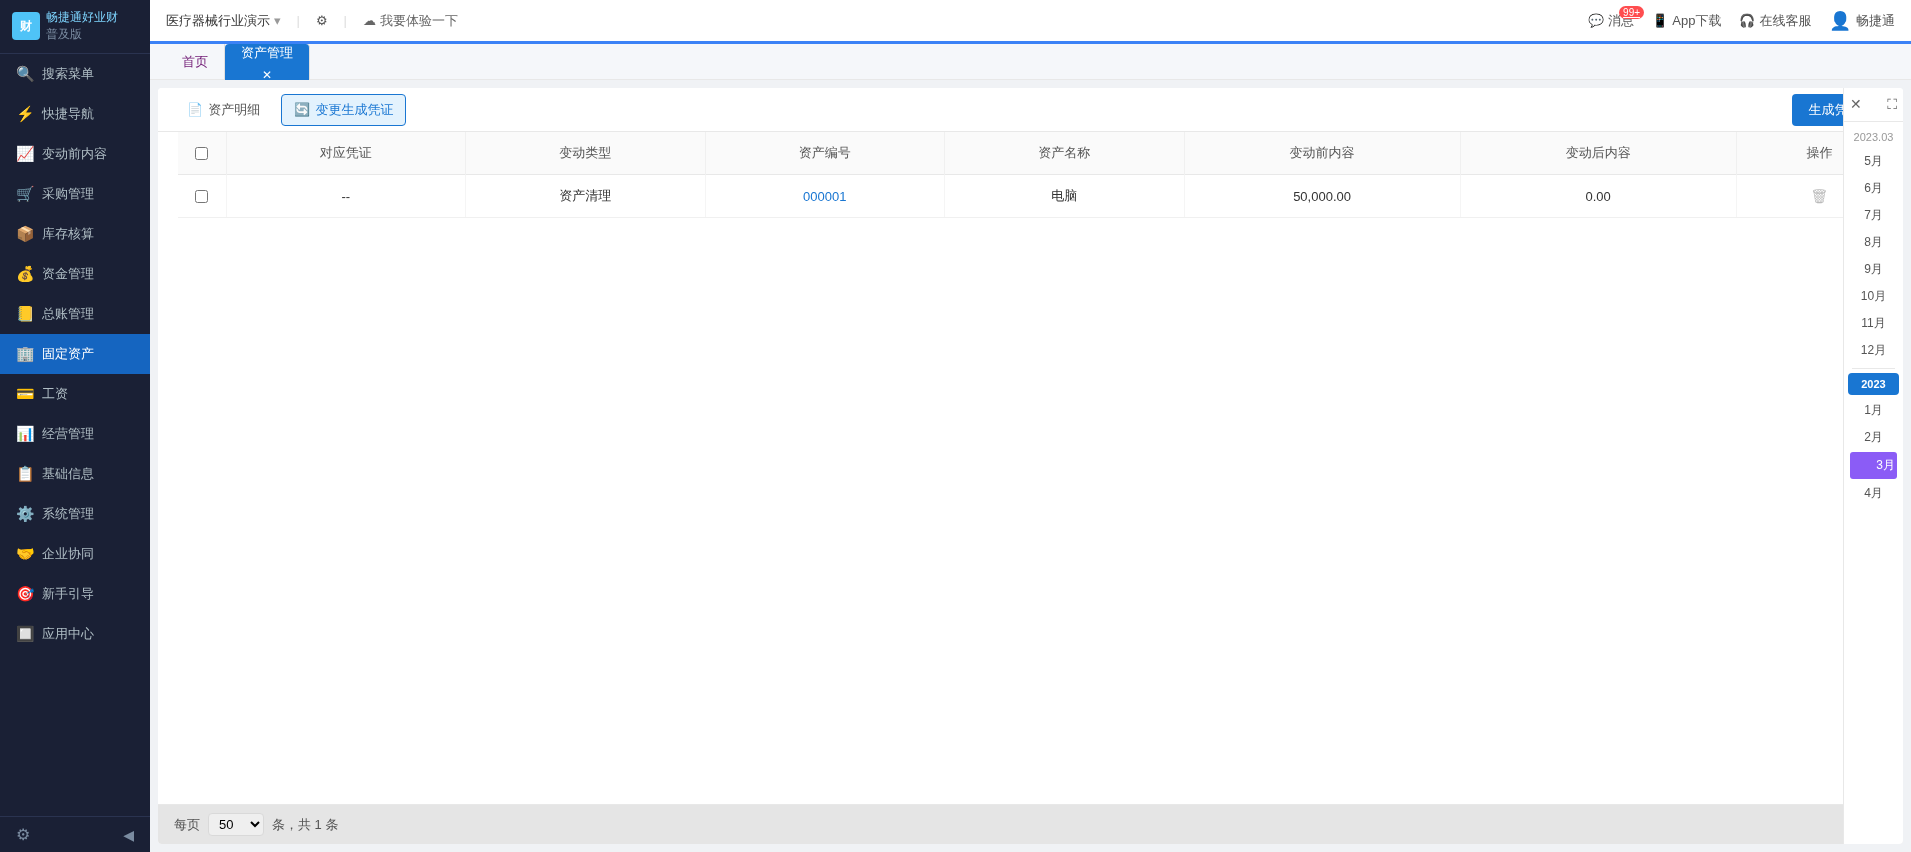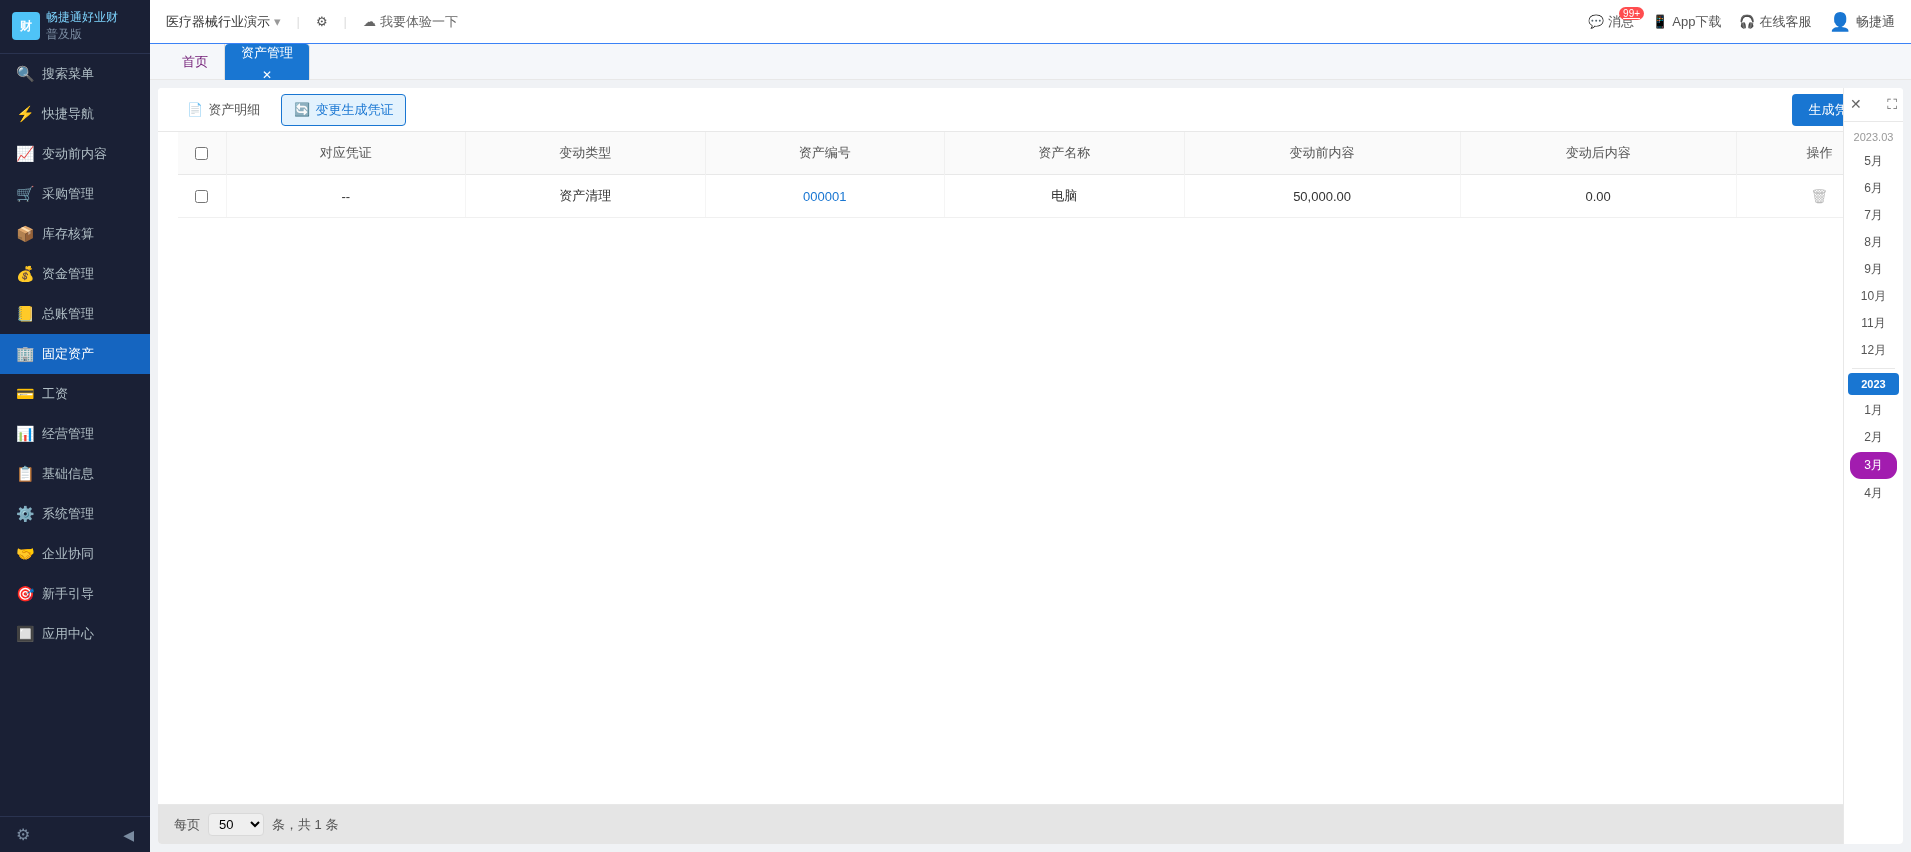--- a/index.html
+++ b/index.html
@@ -68,21 +68,21 @@
       flex: 1;
       display: flex;
       flex-direction: column;
       overflow: hidden;
     }
 
     
     .topbar {
       height: 44px;
       background: #fff;
-      border-bottom: 1px solid #3b82f6;
+      border-bottom: 3px solid #3b82f6;
       display: flex;
       align-items: center;
       padding: 0 16px;
       gap: 12px;
     }
     .topbar-company {
       display: flex;
       align-items: center;
       gap: 4px;
       font-size: 13px;
@@ -295,24 +295,25 @@
       color: #555;
       cursor: pointer;
       white-space: nowrap;
     }
     .timeline-item.year-label {
       font-weight: bold;
       color: #333;
       font-size: 11px;
     }
     .timeline-item.active {
-      background: #a21caf;
+      background: #8b5cf6;
       color: #fff;
-      border-radius: 11px;
+      border-radius: 3px;
       margin: 1px 6px;
+      text-align: right;
     }
     .timeline-separator {
       height: 1px;
       background: #e8e8e8;
       margin: 4px 8px;
     }
 
     
     .checkbox-cell { display: flex; justify-content: center; align-items: center; }
     input[type=checkbox] { cursor: pointer; }

